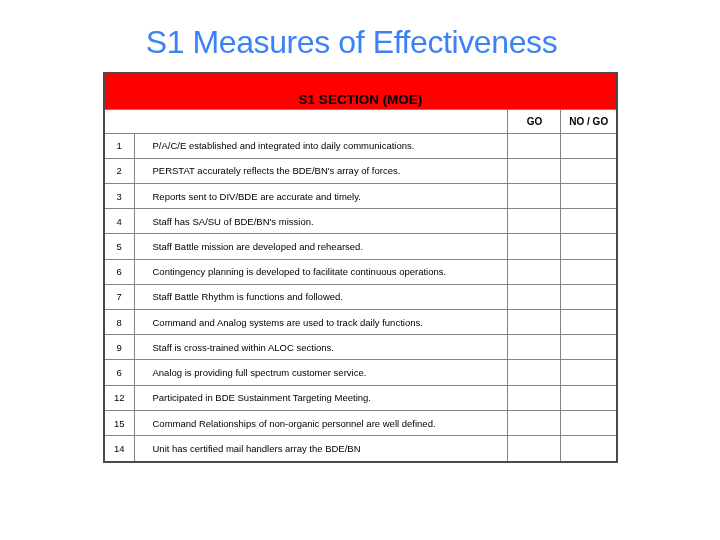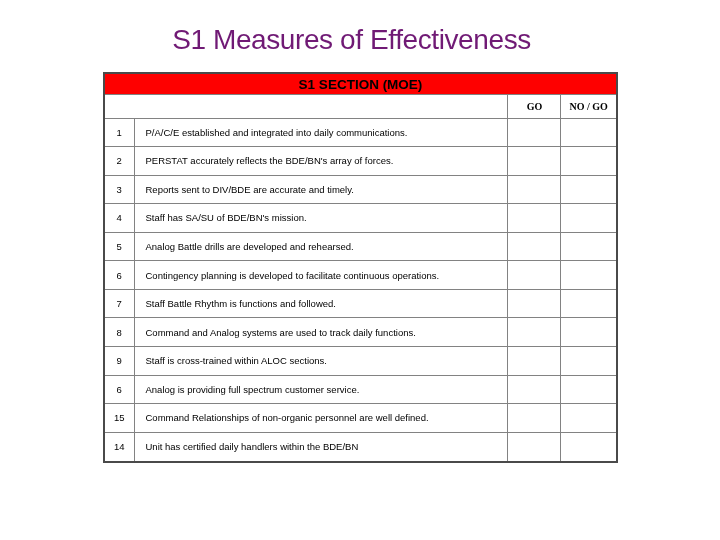--- a/index.html
+++ b/index.html
@@ -12,66 +12,65 @@
   .slide {
     position: relative;
     width: 720px; height: 540px;
     background: #ffffff;
   }
   .slide-title {
     position: absolute;
     top: 24px; left: 0;
     width: 703px;
     text-align: center;
-    font-size: 28px;
+    font-size: 32px;
     letter-spacing: -0.4px;
-    color: #701a75;
+    color: #3b82f6;
     font-weight: 400;
   }
   table.moe {
     position: absolute;
     left: 103px; top: 72px;
     width: 515px; height: 391px;
     border-collapse: collapse;
     table-layout: fixed;
     border: 2px solid #4a4a4a;
     font-size: 9.5px;
     color: #000000;
   }
   table.moe td {
     border: 1px solid #828282;
     overflow: hidden;
     white-space: nowrap;
   }
-  tr.banner-row { height: 21px; }
+  tr.banner-row { height: 36px; }
   td.banner-cell {
     background: #fe0000;
     text-align: center;
     vertical-align: bottom;
     font-weight: bold;
     font-size: 13.5px;
     padding-bottom: 2px;
     border-bottom: 1px solid #3a3a3a;
   }
   tr.colhead-row { height: 24px; }
   td.colhead {
     text-align: center;
     vertical-align: middle;
     font-weight: bold;
     font-size: 10px;
-    font-family: Liberation Serif, serif;
   }
   td.num-cell {
     text-align: center;
     vertical-align: middle;
   }
   td.desc-cell {
     text-align: left;
     vertical-align: middle;
-    padding-left: 11px;
+    padding-left: 18px;
     padding-right: 2px;
   }
   td.mark-cell { vertical-align: middle; }
 </style>
 </head>
 <body>
 
 <div class="slide">
 
   <div class="slide-title">S1 Measures of Effectiveness</div>
@@ -112,21 +111,21 @@
     <td class="mark-cell"></td>
   </tr>
         <tr class="data-row">
     <td class="num-cell">4</td>
     <td class="desc-cell">Staff has SA/SU of BDE/BN's mission.</td>
     <td class="mark-cell"></td>
     <td class="mark-cell"></td>
   </tr>
         <tr class="data-row">
     <td class="num-cell">5</td>
-    <td class="desc-cell">Analog Battle drills are developed and rehearsed.</td>
+    <td class="desc-cell">Staff Battle mission are developed and rehearsed.</td>
     <td class="mark-cell"></td>
     <td class="mark-cell"></td>
   </tr>
         <tr class="data-row">
     <td class="num-cell">6</td>
     <td class="desc-cell">Contingency planning is developed to facilitate continuous operations.</td>
     <td class="mark-cell"></td>
     <td class="mark-cell"></td>
   </tr>
         <tr class="data-row">
@@ -147,27 +146,33 @@
     <td class="mark-cell"></td>
     <td class="mark-cell"></td>
   </tr>
         <tr class="data-row">
     <td class="num-cell">6</td>
     <td class="desc-cell">Analog is providing full spectrum customer service.</td>
     <td class="mark-cell"></td>
     <td class="mark-cell"></td>
   </tr>
         <tr class="data-row">
+    <td class="num-cell">12</td>
+    <td class="desc-cell">Participated in BDE Sustainment Targeting Meeting.</td>
+    <td class="mark-cell"></td>
+    <td class="mark-cell"></td>
+  </tr>
+        <tr class="data-row">
     <td class="num-cell">15</td>
     <td class="desc-cell">Command Relationships of non-organic personnel are well defined.</td>
     <td class="mark-cell"></td>
     <td class="mark-cell"></td>
   </tr>
         <tr class="data-row">
     <td class="num-cell">14</td>
-    <td class="desc-cell">Unit has certified daily handlers within the BDE/BN</td>
+    <td class="desc-cell">Unit has certified mail handlers array the BDE/BN</td>
     <td class="mark-cell"></td>
     <td class="mark-cell"></td>
   </tr>
       </tbody>
   </table>
 
 </div>
 
 </body></html>

